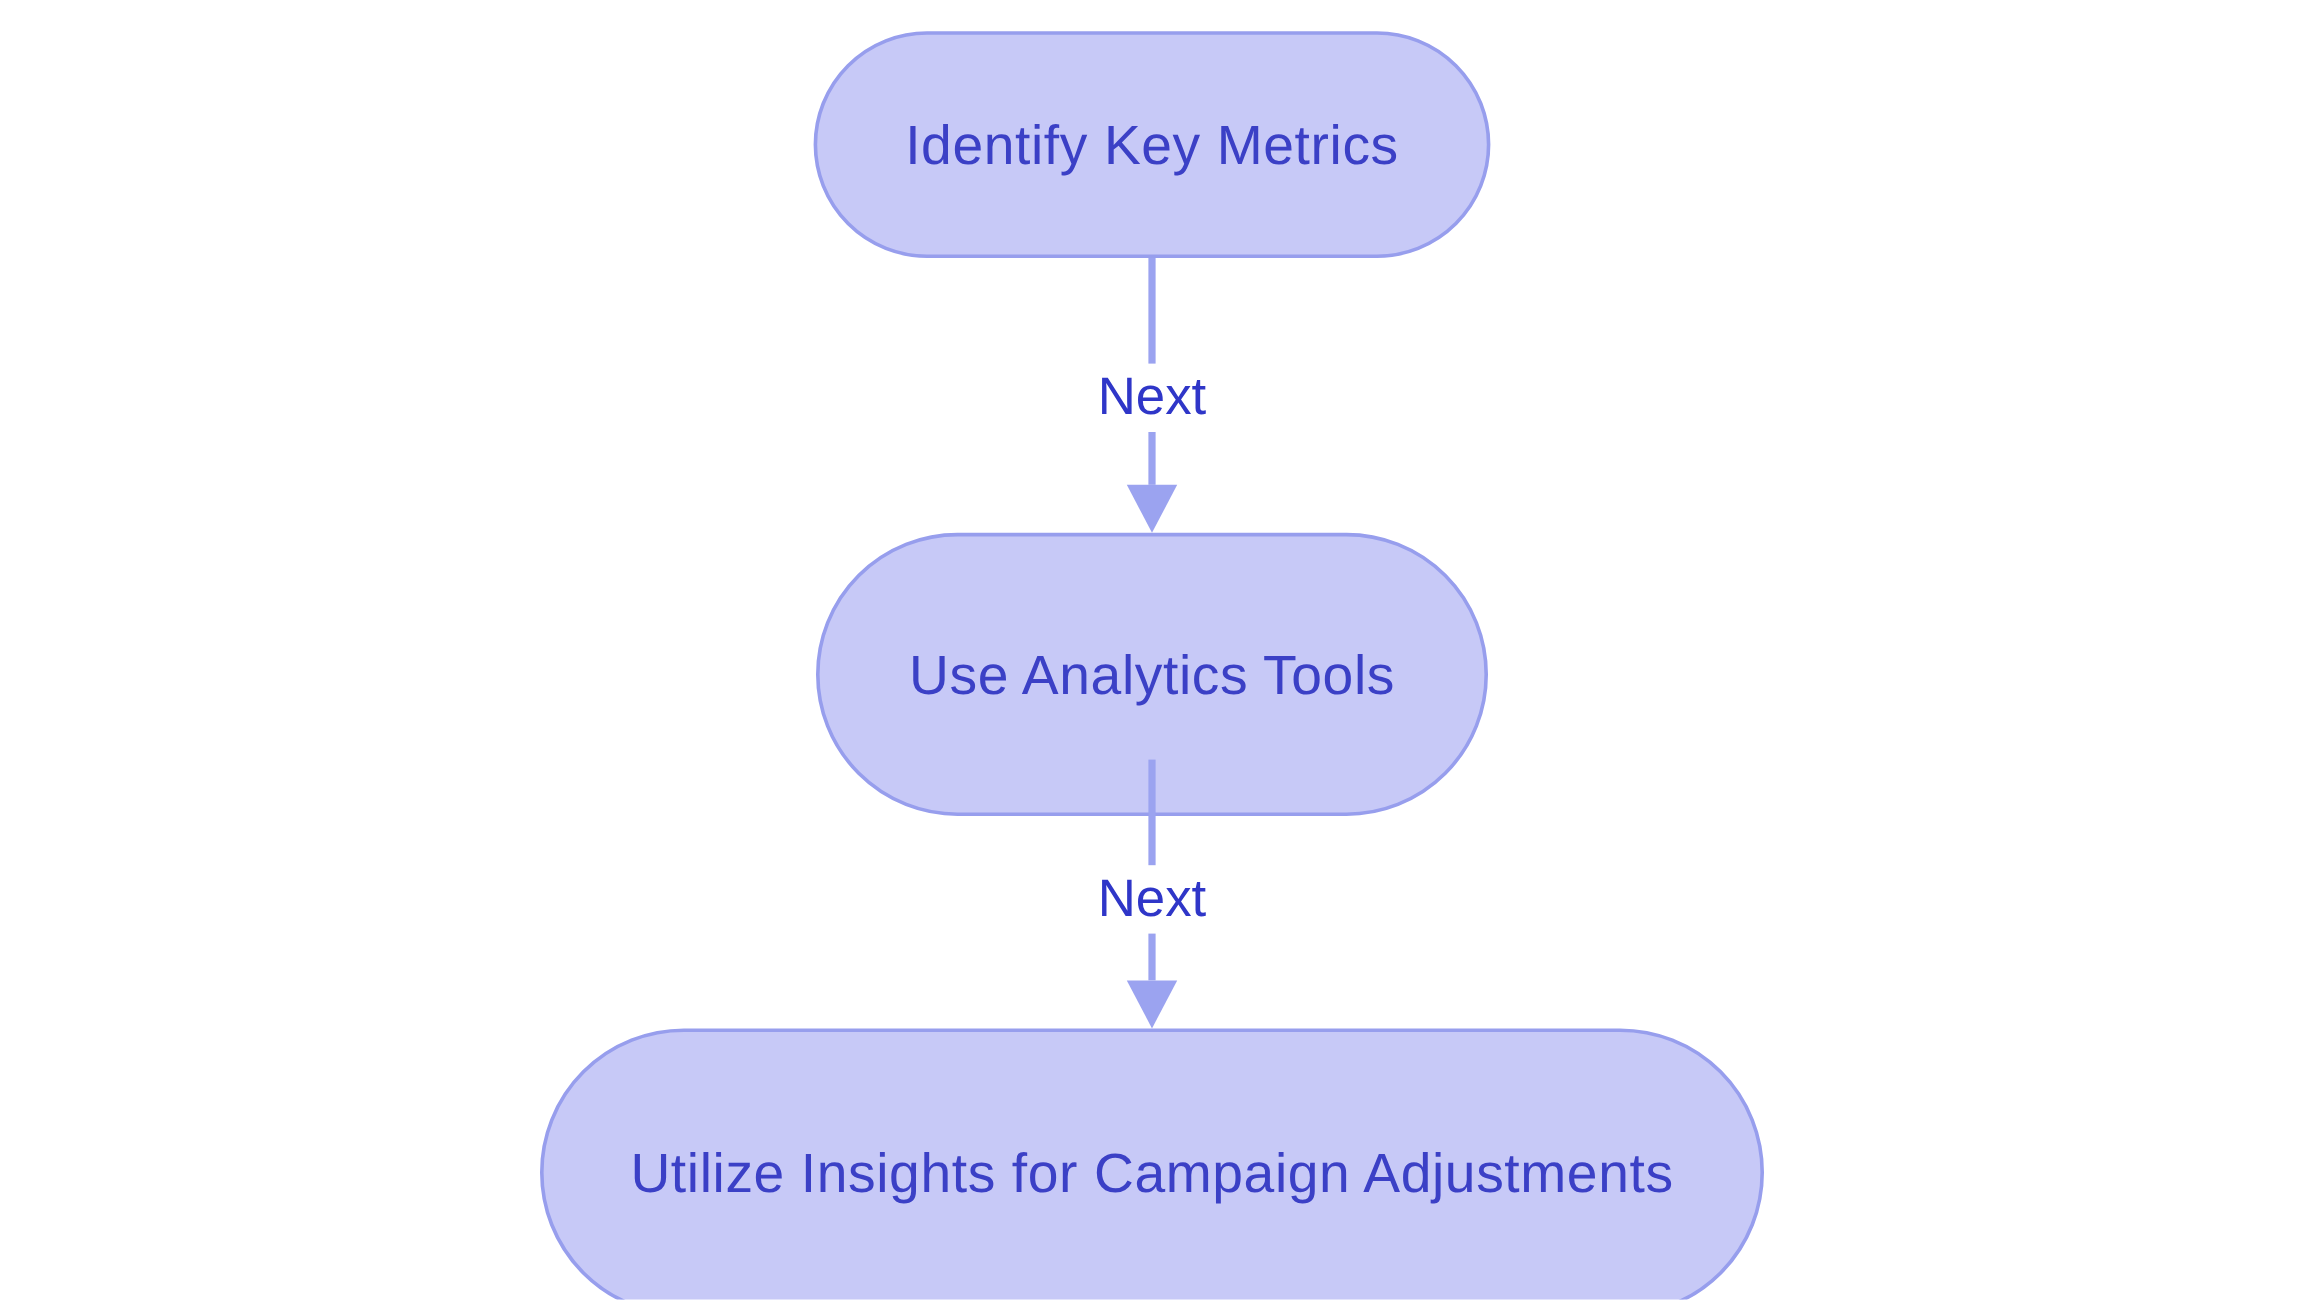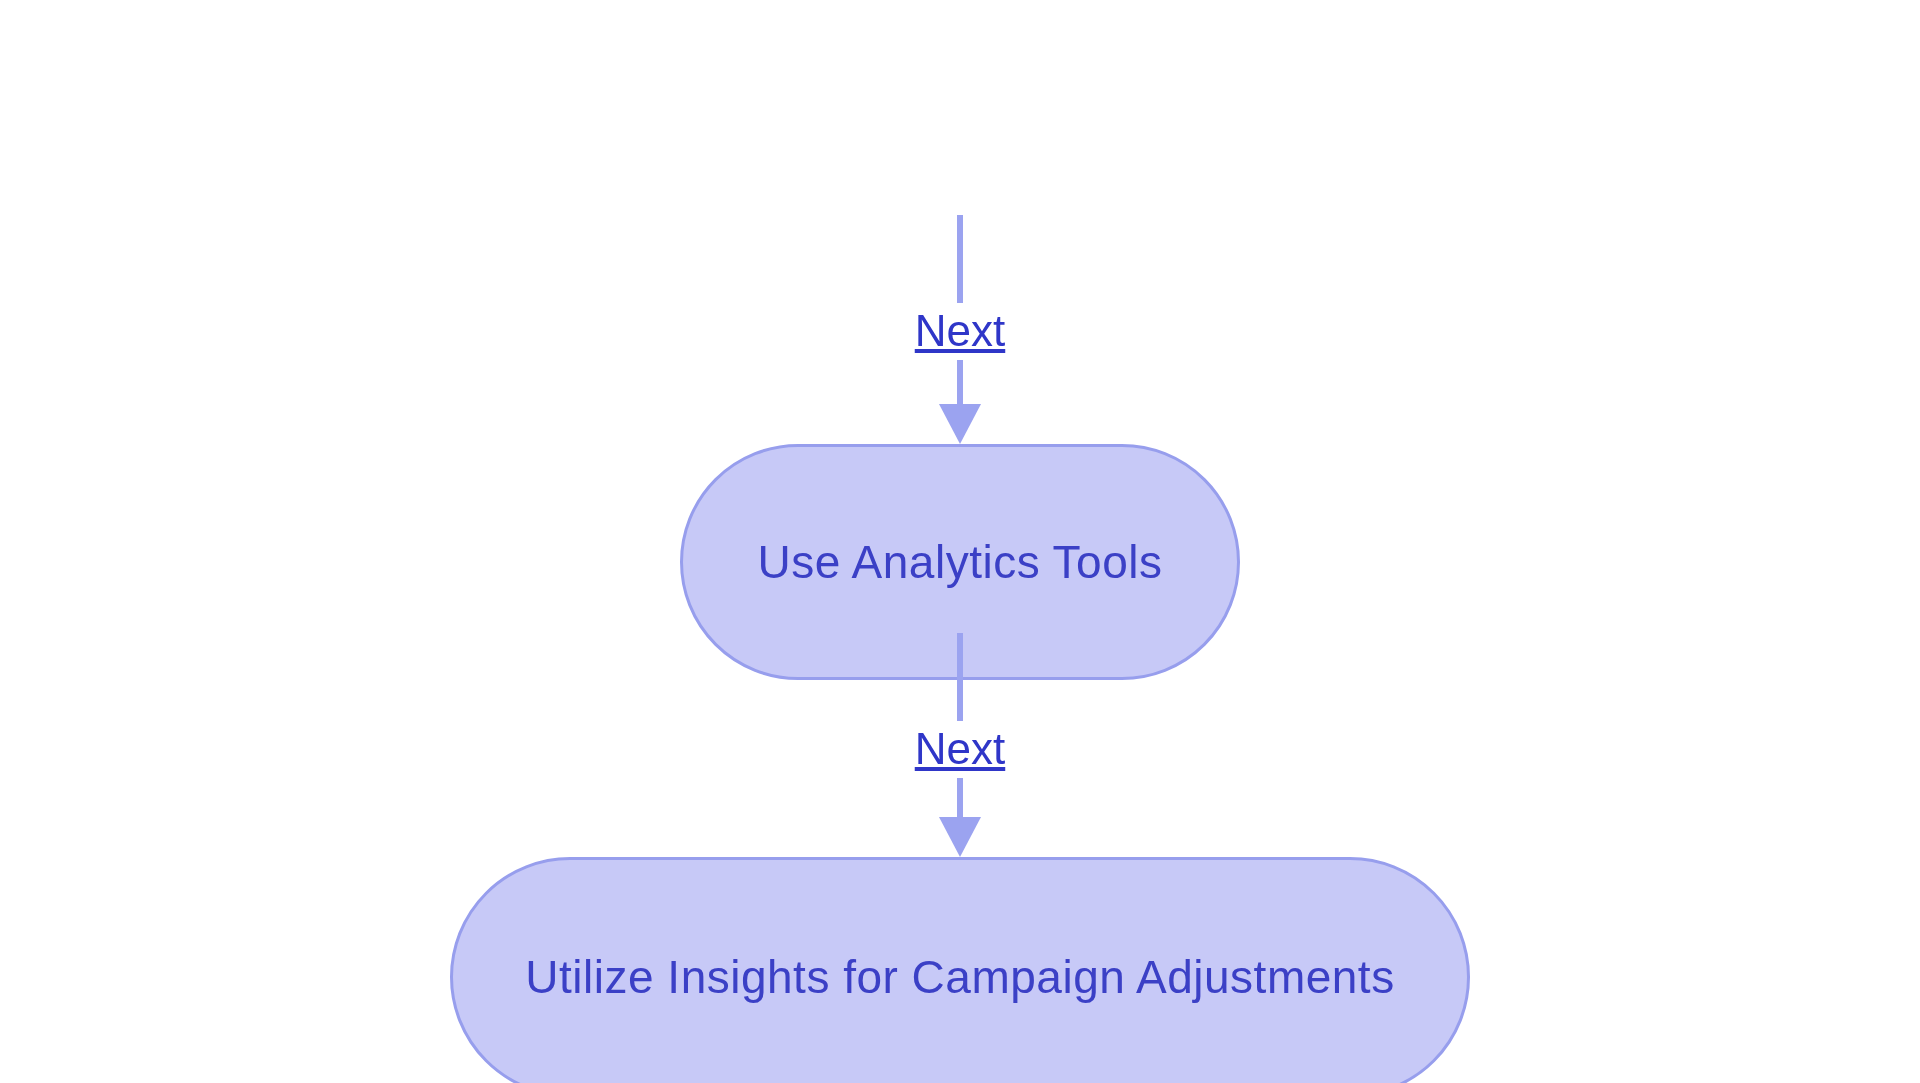--- a/index.html
+++ b/index.html
@@ -56,36 +56,38 @@
   }
   .edge .seg-top{flex:0 0 88px;}
   .edge .seg-bottom{flex:1 1 auto;}
 
   .edge-label{
     color:var(--edge-label);
     font-size:44px;
     line-height:1.2;
     padding:2px 8px;
     text-align:center;
-    text-decoration:underline;
   }
 
   .arrowhead{
     width:0;height:0;
     border-left:21px solid transparent;
     border-right:21px solid transparent;
     border-top:40px solid var(--edge-line);
     flex:0 0 40px;
   }
 </style>
 </head>
 <body>
 
 <div class="canvas">
 
+  <div class="node node-1">
+    <span class="node-label">Identify Key Metrics</span>
+  </div>
 
   <div class="edge edge-1">
     <div class="seg seg-top"></div>
     <div class="edge-label">Next</div>
     <div class="seg seg-bottom"></div>
     <div class="arrowhead"></div>
   </div>
 
   <div class="node node-2">
     <span class="node-label">Use Analytics Tools</span>

